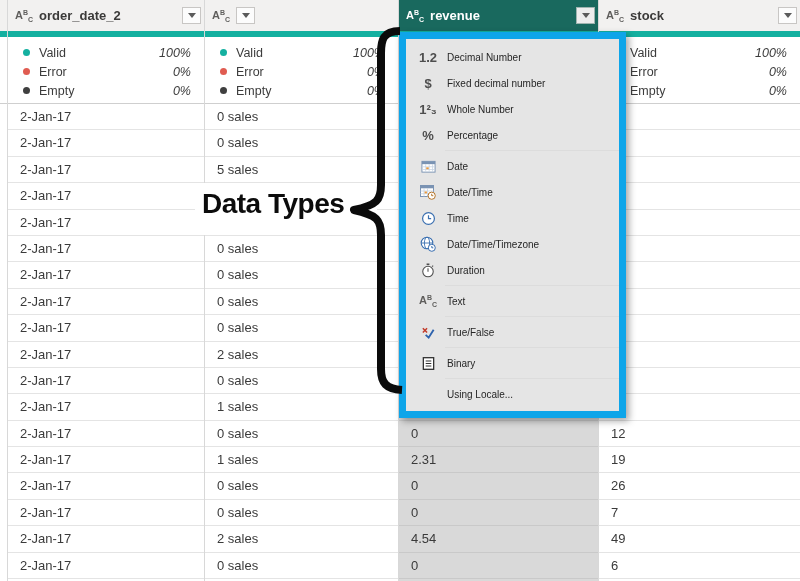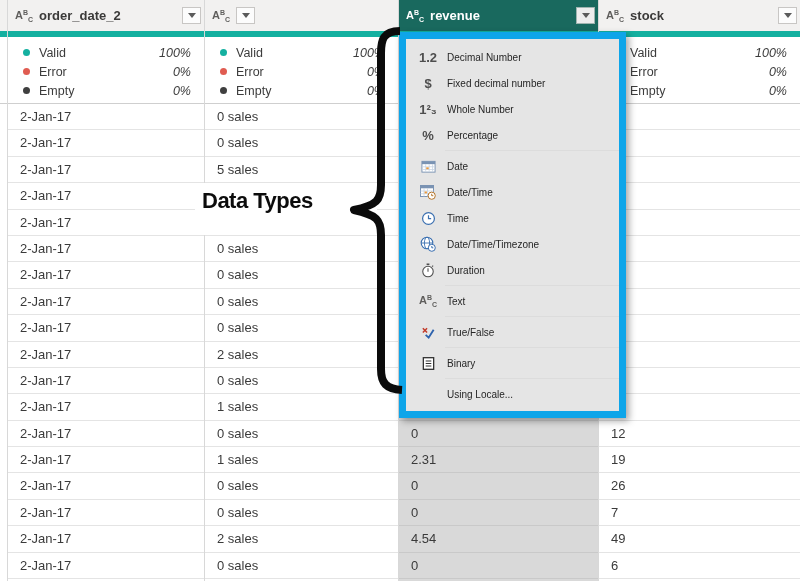--- a/index.html
+++ b/index.html
@@ -38,21 +38,21 @@
     box-shadow:3px 3px 7px rgba(0,0,0,.35);z-index:5;padding:5px 0 4px;box-sizing:border-box;}
   .menu-item{height:26px;display:flex;align-items:center;}
   .mi-icon{width:26px;margin-left:9px;display:flex;justify-content:center;align-items:center;
     color:#4e4e4e;font-weight:600;font-size:13px;flex:0 0 auto;}
   .mi-icon svg{display:block;}
   .mi-label{margin-left:6px;font-size:10px;color:#262626;white-space:nowrap;}
   .menu-sep{height:1px;background:#dcdcdc;margin:2px 0 2px 39px;}
 
   
   #annotation-box{position:absolute;left:195px;top:183px;width:182px;height:52px;background:#fff;z-index:6;}
-  #annotation-label{position:absolute;left:202px;top:188px;z-index:6;font-size:22px;font-weight:700;
+  #annotation-label{position:absolute;left:202px;top:188px;z-index:6;font-size:28px;font-weight:700;
     color:#0c0c0c;letter-spacing:-0.5px;}
   #brace-svg{position:absolute;left:0;top:0;z-index:7;pointer-events:none;}
 </style>
 </head>
 <body>
 
 <div id="app">
   <div id="table-area">
       <div class="col" style="left: 0px; width: 7px;">
         <div class="col-header"></div>

